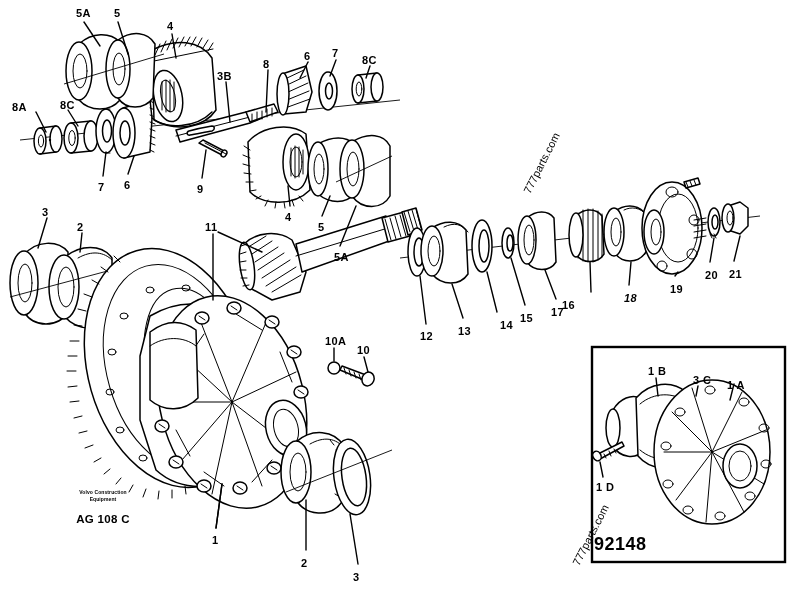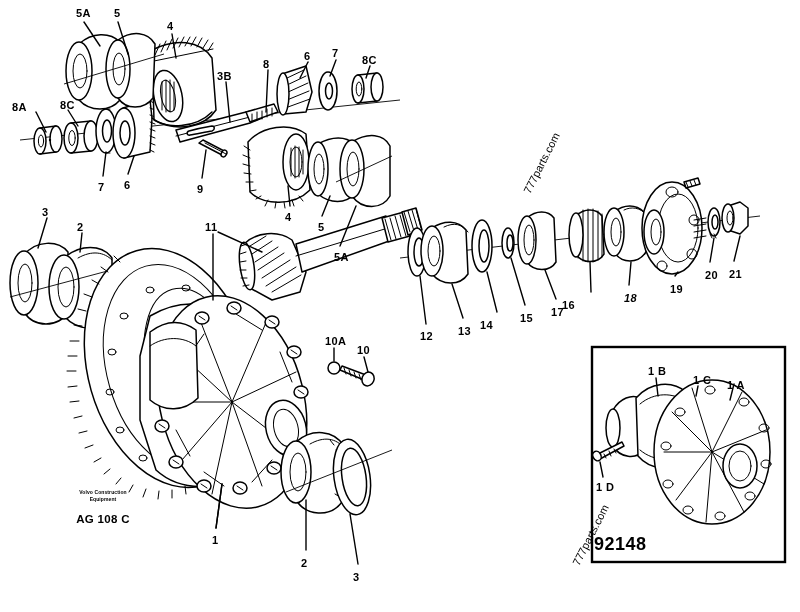--- a/index.html
+++ b/index.html
@@ -573,31 +573,31 @@
   <div class="callout" style="left:77px;  top:222px;">2</div>
   <div class="callout" style="left:205px; top:222px;">11</div>
   <div class="callout" style="left:325px; top:336px;text-align:center;">10A</div>
   <div class="callout" style="left:357px; top:345px;">10</div>
   <div class="callout" style="left:212px; top:535px;">1</div>
   <div class="callout" style="left:301px; top:558px;">2</div>
   <div class="callout" style="left:353px; top:572px;">3</div>
 
   <div class="callout" style="left:420px; top:331px;">12</div>
   <div class="callout" style="left:458px; top:326px;">13</div>
-  <div class="callout" style="left:480px; top:320px;">14</div>
+  <div class="callout" style="left:500px; top:320px;">14</div>
   <div class="callout" style="left:520px; top:313px;">15</div>
   <div class="callout" style="left:551px; top:307px;text-align:right;">17</div>
   <div class="callout" style="left:562px; top:300px;">16</div>
   <div class="callout" style="left:624px; top:293px;font-style:italic;">18</div>
   <div class="callout" style="left:670px; top:284px;">19</div>
   <div class="callout" style="left:705px; top:270px;">20</div>
   <div class="callout" style="left:729px; top:269px;">21</div>
 
   <div class="callout" style="left:648px; top:366px;">1 B</div>
-  <div class="callout" style="left:693px; top:375px;">1 C</div>
+  <div class="callout" style="left:693px; top:375px;">3 C</div>
   <div class="callout" style="left:727px; top:380px;">1 A</div>
   <div class="callout" style="left:596px; top:482px;">1 D</div>
 
   <div class="inset-number" style="left:594px; top:534px;">92148</div>
 
   <div class="legend-brand" style="left:58px; top:489px;">Volvo Construction</div>
   <div class="legend-brand" style="left:58px; top:496px;">Equipment</div>
   <div class="legend-code" style="left:58px; top:513px;">AG 108 C</div>
 
   <div class="watermark wm-1" style="left:521px; top:190px;">777parts.com</div>

